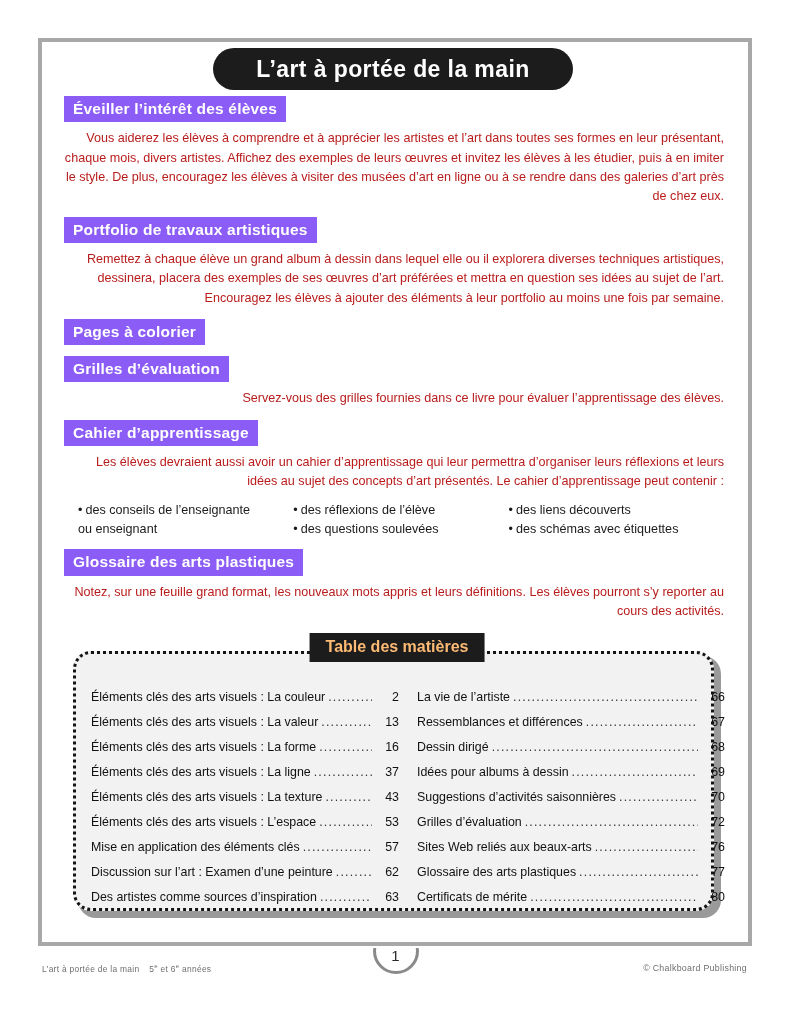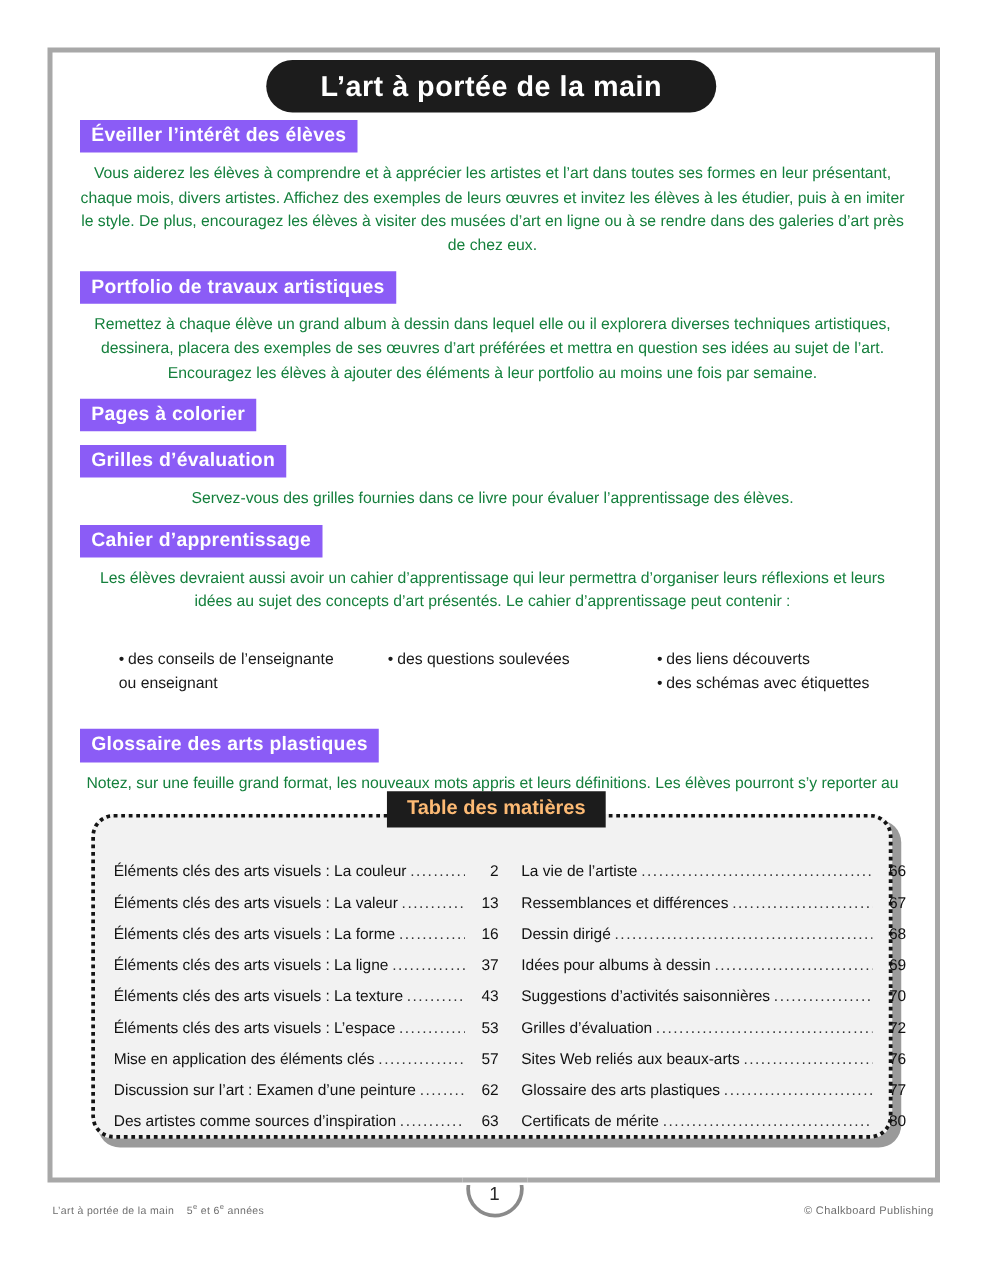--- a/index.html
+++ b/index.html
@@ -69,36 +69,36 @@
     padding: 4px 9px 5px 9px;
     letter-spacing: 0.2px;
     line-height: 1.12;
     white-space: nowrap;
   }
 
   .section-body {
     font-size: 12.6px;
     line-height: 1.52;
     margin-top: 7px;
-    text-align: center;
-    color: #15803d;
+    text-align: right;
+    color: #b91c1c;
   }
 
   .section-body p { margin: 0; }
 
   
   .bullet-cols {
     display: flex;
     margin-top: 10px;
     padding-left: 14px;
     font-size: 12.6px;
     line-height: 1.48;
   }
   .bullet-col { width: 33.33%; }
-  .bullet-col ul { list-style: none; margin: 17px; padding: 0; }
+  .bullet-col ul { list-style: none; margin: 0; padding: 0; }
   .bullet-col li { white-space: pre-line; text-indent: 0; }
   .bullet-col li .bdot { margin-right: 3px; }
 
   
   .toc-wrap {
     position: absolute;
     left: 73px;
     top: 651px;
     width: 648px;
     height: 267px;
@@ -277,20 +277,21 @@
     </div>
     <div class="bullet-cols">
       <div class="bullet-col">
         <ul>
           <li><span class="bdot">•</span><span>des conseils de l’enseignante
    ou enseignant</span></li>
         </ul>
       </div>
       <div class="bullet-col">
         <ul>
+          <li><span class="bdot">•</span><span>des réflexions de l’élève</span></li>
           <li><span class="bdot">•</span><span>des questions soulevées</span></li>
         </ul>
       </div>
       <div class="bullet-col">
         <ul>
           <li><span class="bdot">•</span><span>des liens découverts</span></li>
           <li><span class="bdot">•</span><span>des schémas avec étiquettes</span></li>
         </ul>
       </div>
     </div>

